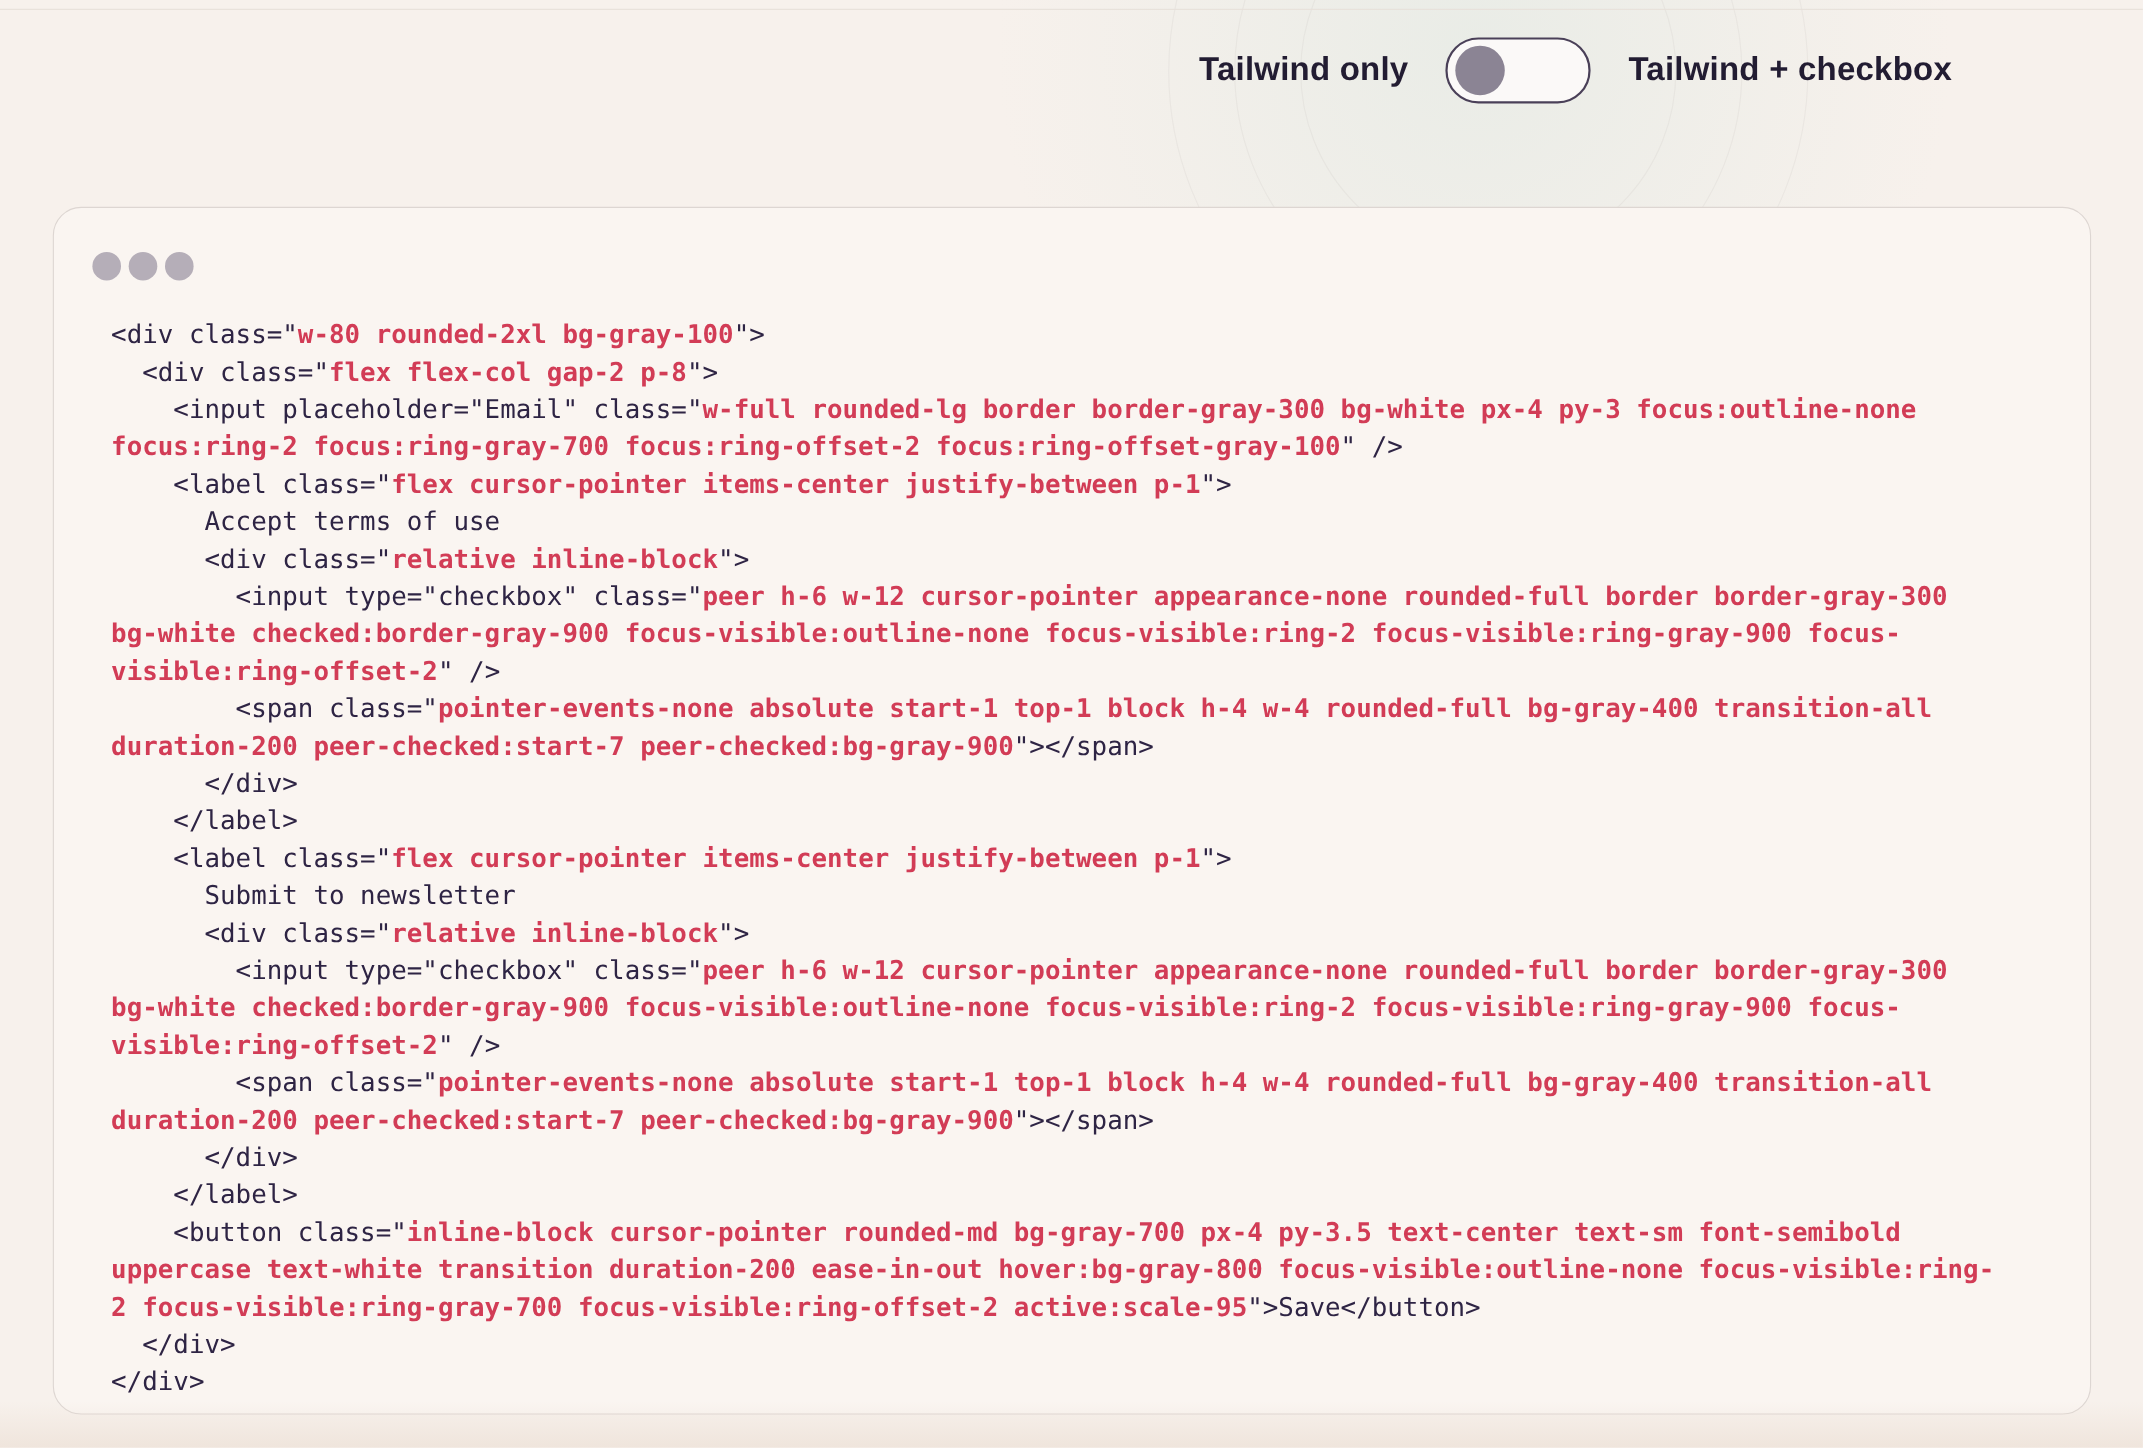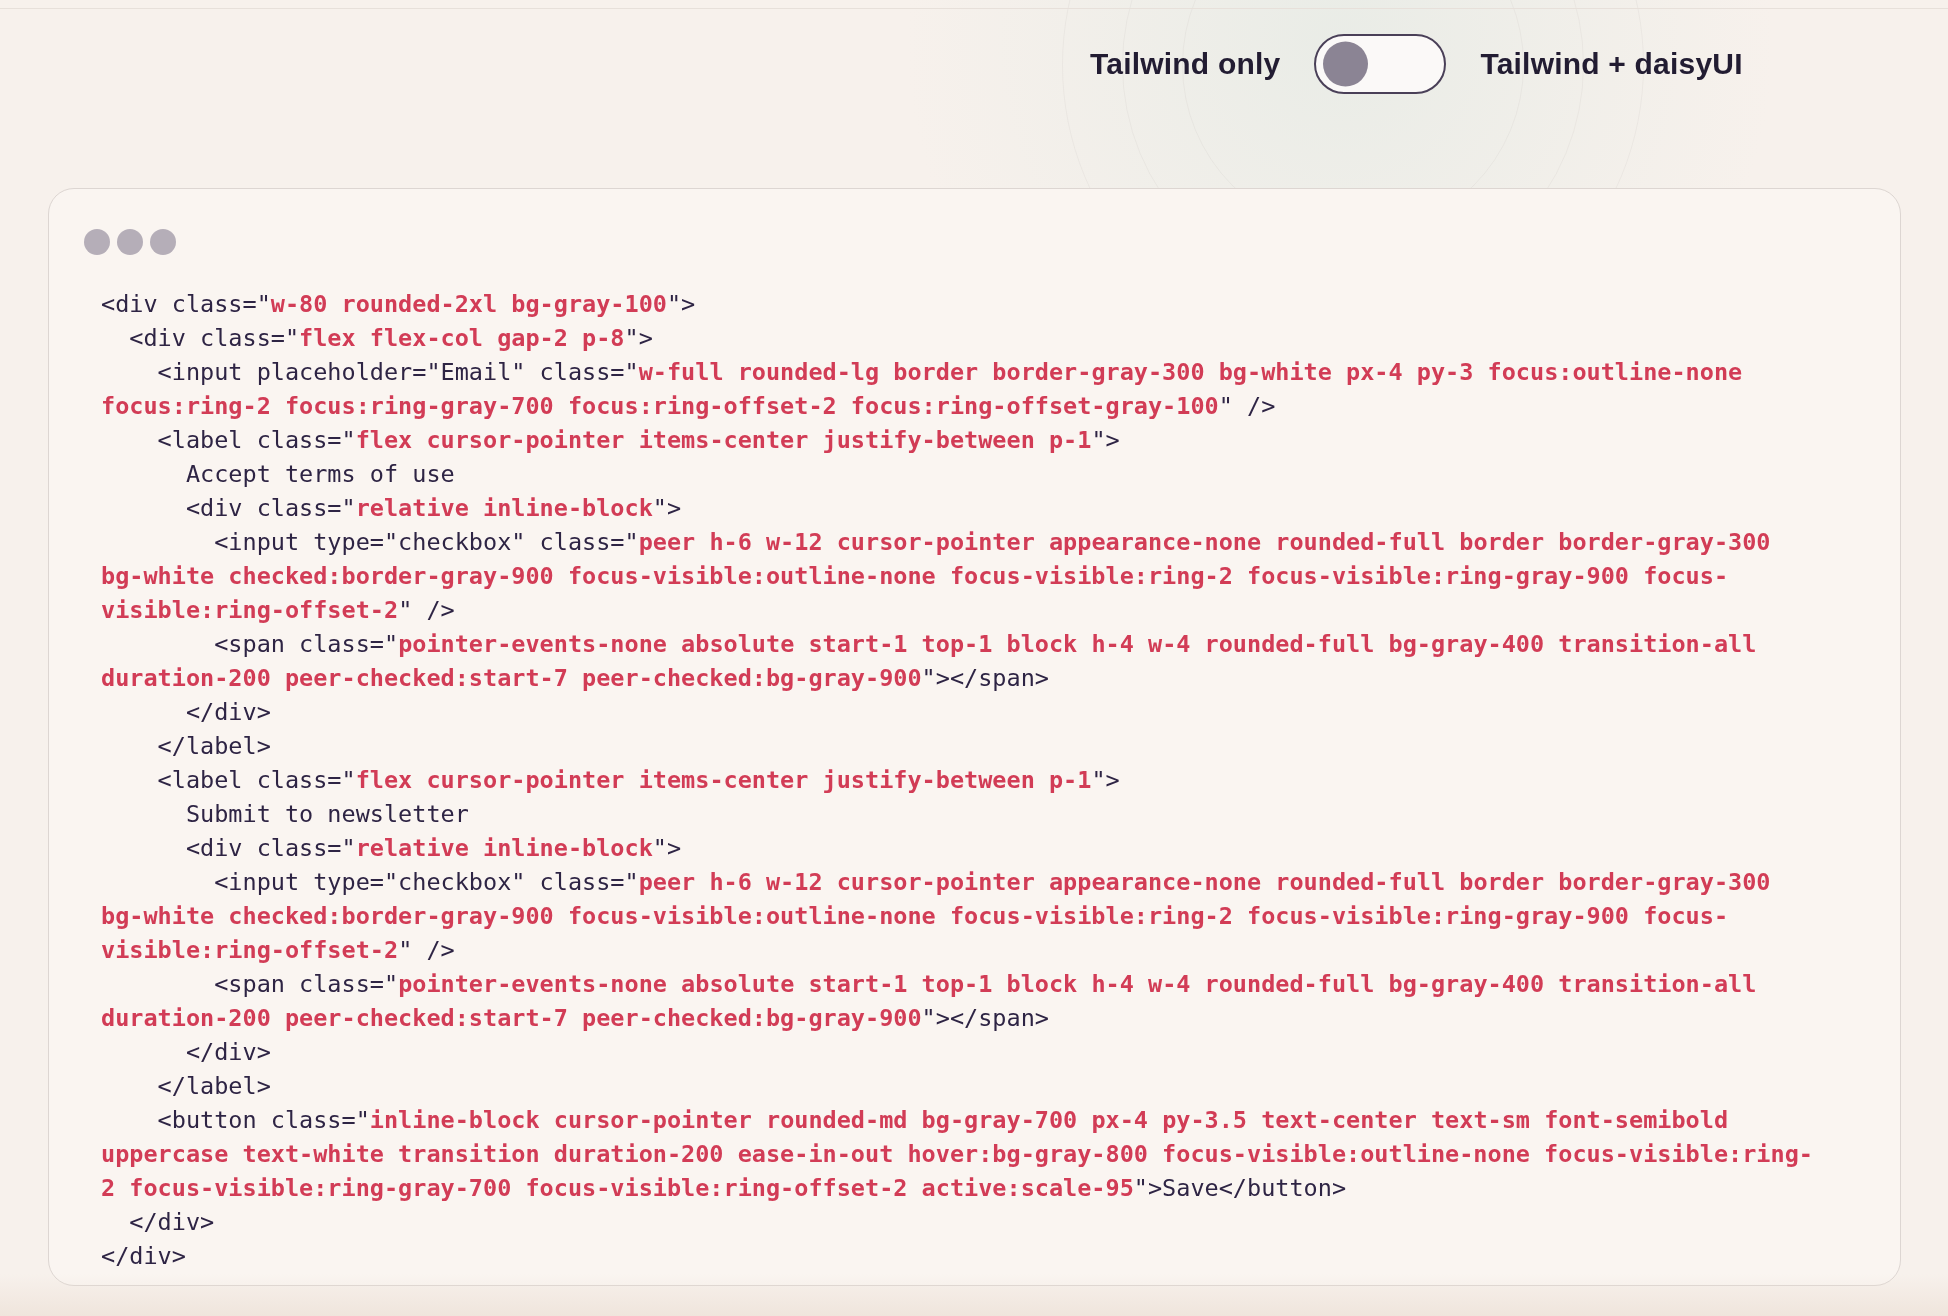--- a/index.html
+++ b/index.html
@@ -85,21 +85,21 @@
 <div class="ring r1"></div>
 <div class="ring r2"></div>
 <div class="ring r3"></div>
 <div class="top-hairline"></div>
 
 <div class="toggle-bar">
   <span>Tailwind only</span>
   <button class="toggle" aria-checked="false">
     <span class="knob"></span>
   </button>
-  <span>Tailwind + daisyUI</span>
+  <span>Tailwind + checkbox</span>
 </div>
 
 <div class="code-window">
   <div class="dots">
     <span class="dot"></span>
     <span class="dot"></span>
     <span class="dot"></span>
   </div>
   <pre class="code" id="code"><div class="code-line"><span class="tok-tag">&lt;div class="</span><span class="tok-value">w-80 rounded-2xl bg-gray-100</span><span class="tok-tag">"&gt;</span></div><div class="code-line"><span class="tok-tag">  &lt;div class="</span><span class="tok-value">flex flex-col gap-2 p-8</span><span class="tok-tag">"&gt;</span></div><div class="code-line"><span class="tok-tag">    &lt;input placeholder="Email" class="</span><span class="tok-value">w-full rounded-lg border border-gray-300 bg-white px-4 py-3 focus:outline-none</span></div><div class="code-line"><span class="tok-value">focus:ring-2 focus:ring-gray-700 focus:ring-offset-2 focus:ring-offset-gray-100</span><span class="tok-tag">" /&gt;</span></div><div class="code-line"><span class="tok-tag">    &lt;label class="</span><span class="tok-value">flex cursor-pointer items-center justify-between p-1</span><span class="tok-tag">"&gt;</span></div><div class="code-line"><span class="tok-tag">      Accept terms of use</span></div><div class="code-line"><span class="tok-tag">      &lt;div class="</span><span class="tok-value">relative inline-block</span><span class="tok-tag">"&gt;</span></div><div class="code-line"><span class="tok-tag">        &lt;input type="checkbox" class="</span><span class="tok-value">peer h-6 w-12 cursor-pointer appearance-none rounded-full border border-gray-300</span></div><div class="code-line"><span class="tok-value">bg-white checked:border-gray-900 focus-visible:outline-none focus-visible:ring-2 focus-visible:ring-gray-900 focus-</span></div><div class="code-line"><span class="tok-value">visible:ring-offset-2</span><span class="tok-tag">" /&gt;</span></div><div class="code-line"><span class="tok-tag">        &lt;span class="</span><span class="tok-value">pointer-events-none absolute start-1 top-1 block h-4 w-4 rounded-full bg-gray-400 transition-all</span></div><div class="code-line"><span class="tok-value">duration-200 peer-checked:start-7 peer-checked:bg-gray-900</span><span class="tok-tag">"&gt;&lt;/span&gt;</span></div><div class="code-line"><span class="tok-tag">      &lt;/div&gt;</span></div><div class="code-line"><span class="tok-tag">    &lt;/label&gt;</span></div><div class="code-line"><span class="tok-tag">    &lt;label class="</span><span class="tok-value">flex cursor-pointer items-center justify-between p-1</span><span class="tok-tag">"&gt;</span></div><div class="code-line"><span class="tok-tag">      Submit to newsletter</span></div><div class="code-line"><span class="tok-tag">      &lt;div class="</span><span class="tok-value">relative inline-block</span><span class="tok-tag">"&gt;</span></div><div class="code-line"><span class="tok-tag">        &lt;input type="checkbox" class="</span><span class="tok-value">peer h-6 w-12 cursor-pointer appearance-none rounded-full border border-gray-300</span></div><div class="code-line"><span class="tok-value">bg-white checked:border-gray-900 focus-visible:outline-none focus-visible:ring-2 focus-visible:ring-gray-900 focus-</span></div><div class="code-line"><span class="tok-value">visible:ring-offset-2</span><span class="tok-tag">" /&gt;</span></div><div class="code-line"><span class="tok-tag">        &lt;span class="</span><span class="tok-value">pointer-events-none absolute start-1 top-1 block h-4 w-4 rounded-full bg-gray-400 transition-all</span></div><div class="code-line"><span class="tok-value">duration-200 peer-checked:start-7 peer-checked:bg-gray-900</span><span class="tok-tag">"&gt;&lt;/span&gt;</span></div><div class="code-line"><span class="tok-tag">      &lt;/div&gt;</span></div><div class="code-line"><span class="tok-tag">    &lt;/label&gt;</span></div><div class="code-line"><span class="tok-tag">    &lt;button class="</span><span class="tok-value">inline-block cursor-pointer rounded-md bg-gray-700 px-4 py-3.5 text-center text-sm font-semibold</span></div><div class="code-line"><span class="tok-value">uppercase text-white transition duration-200 ease-in-out hover:bg-gray-800 focus-visible:outline-none focus-visible:ring-</span></div><div class="code-line"><span class="tok-value">2 focus-visible:ring-gray-700 focus-visible:ring-offset-2 active:scale-95</span><span class="tok-tag">"&gt;Save&lt;/button&gt;</span></div><div class="code-line"><span class="tok-tag">  &lt;/div&gt;</span></div><div class="code-line"><span class="tok-tag">&lt;/div&gt;</span></div></pre>
 </div>

